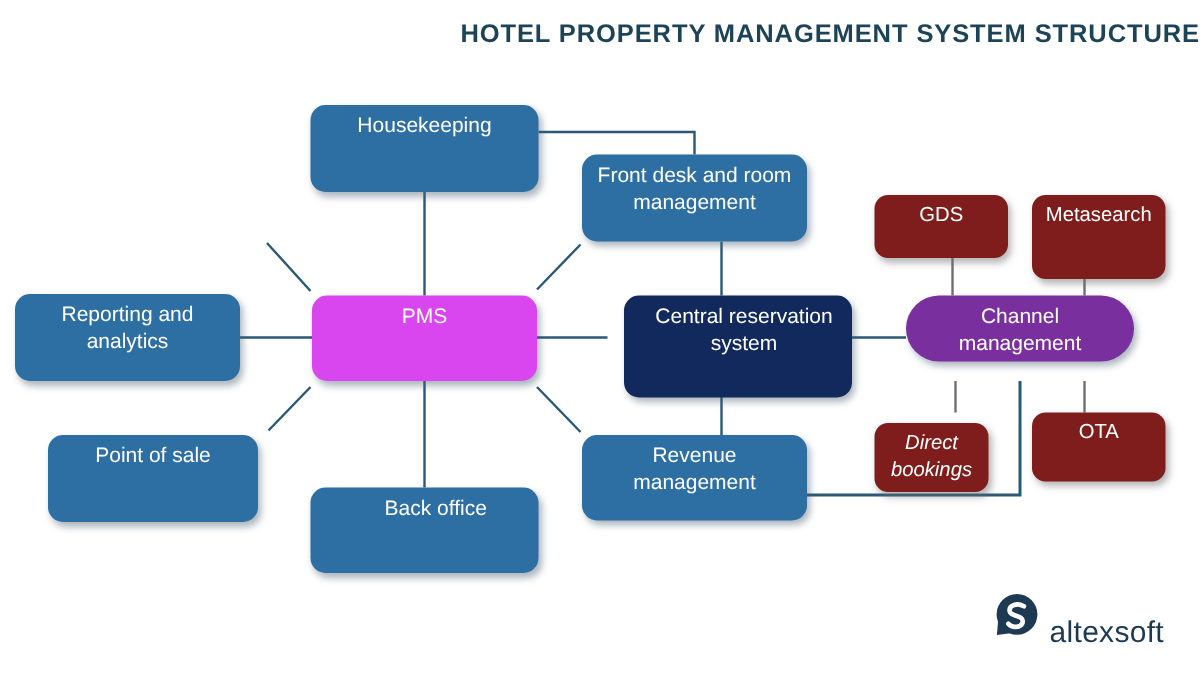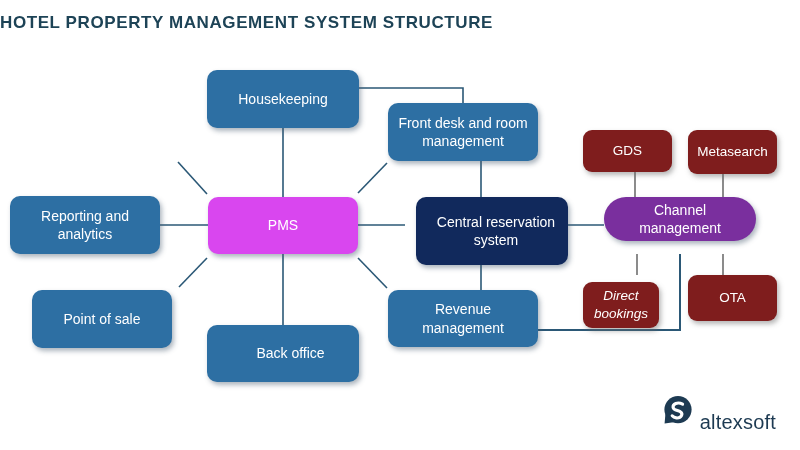--- a/index.html
+++ b/index.html
@@ -1,26 +1,26 @@
 <!DOCTYPE html>
 <html><head>
 <meta charset="utf-8">
 <style>
   html,body{margin:0;padding:0;background:#ffffff;}
   #stage{
     position:relative;width:800px;height:450px;background:#ffffff;overflow:hidden;
     font-family:"Liberation Sans", sans-serif;
   }
   #title{
-    position:absolute;left:0;top:13px;width:800px;text-align:left;
+    position:absolute;left:0;top:13px;width:800px;text-align:right;
     font-size:17px;font-weight:700;letter-spacing:0.6px;color:#1d4356;
   }
   svg.wires{position:absolute;left:0;top:0;z-index:0;}
   .node{
-    position:absolute;z-index:1;display:flex;align-items:center;justify-content:center;
+    position:absolute;z-index:1;display:flex;justify-content:center;
     text-align:center;color:#ffffff;font-size:14px;line-height:1.3;
     border-radius:10px;padding:4px 10px;box-sizing:border-box;
     box-shadow:2px 3px 5px rgba(70,90,110,0.45);
   }
   .node.blue{background:#2d6fa3;}
   .node.pms{background:#d946ef;}
   .node.navy{background:#11295c;}
   .node.purple{background:#7a2f9e;}
   .node.gray{background:#7f1d1d;border-radius:9px;font-size:13.5px;box-shadow:2px 3px 5px rgba(110,110,110,0.5);}
   #logo{
@@ -97,21 +97,21 @@
   </div>
 
   <div class="node purple" style="left:604px;top:197px;width:152px;height:44px;border-radius:28px;">
     <span>Channel management</span>
   </div>
 
   <div class="node gray" style="left:583px;top:130px;width:89px;height:42px;">
     <span>GDS</span>
   </div>
 
-  <div class="node gray" style="left:688px;top:130px;width:89px;height:44px;">
+  <div class="node gray" style="left:688px;top:130px;width:89px;height:56px;">
     <span>Metasearch</span>
   </div>
 
   <div class="node gray" style="left:583px;top:282px;width:76px;height:46px;font-style:italic;">
     <span>Direct bookings</span>
   </div>
 
   <div class="node gray" style="left:688px;top:275px;width:89px;height:46px;">
     <span>OTA</span>
   </div>

